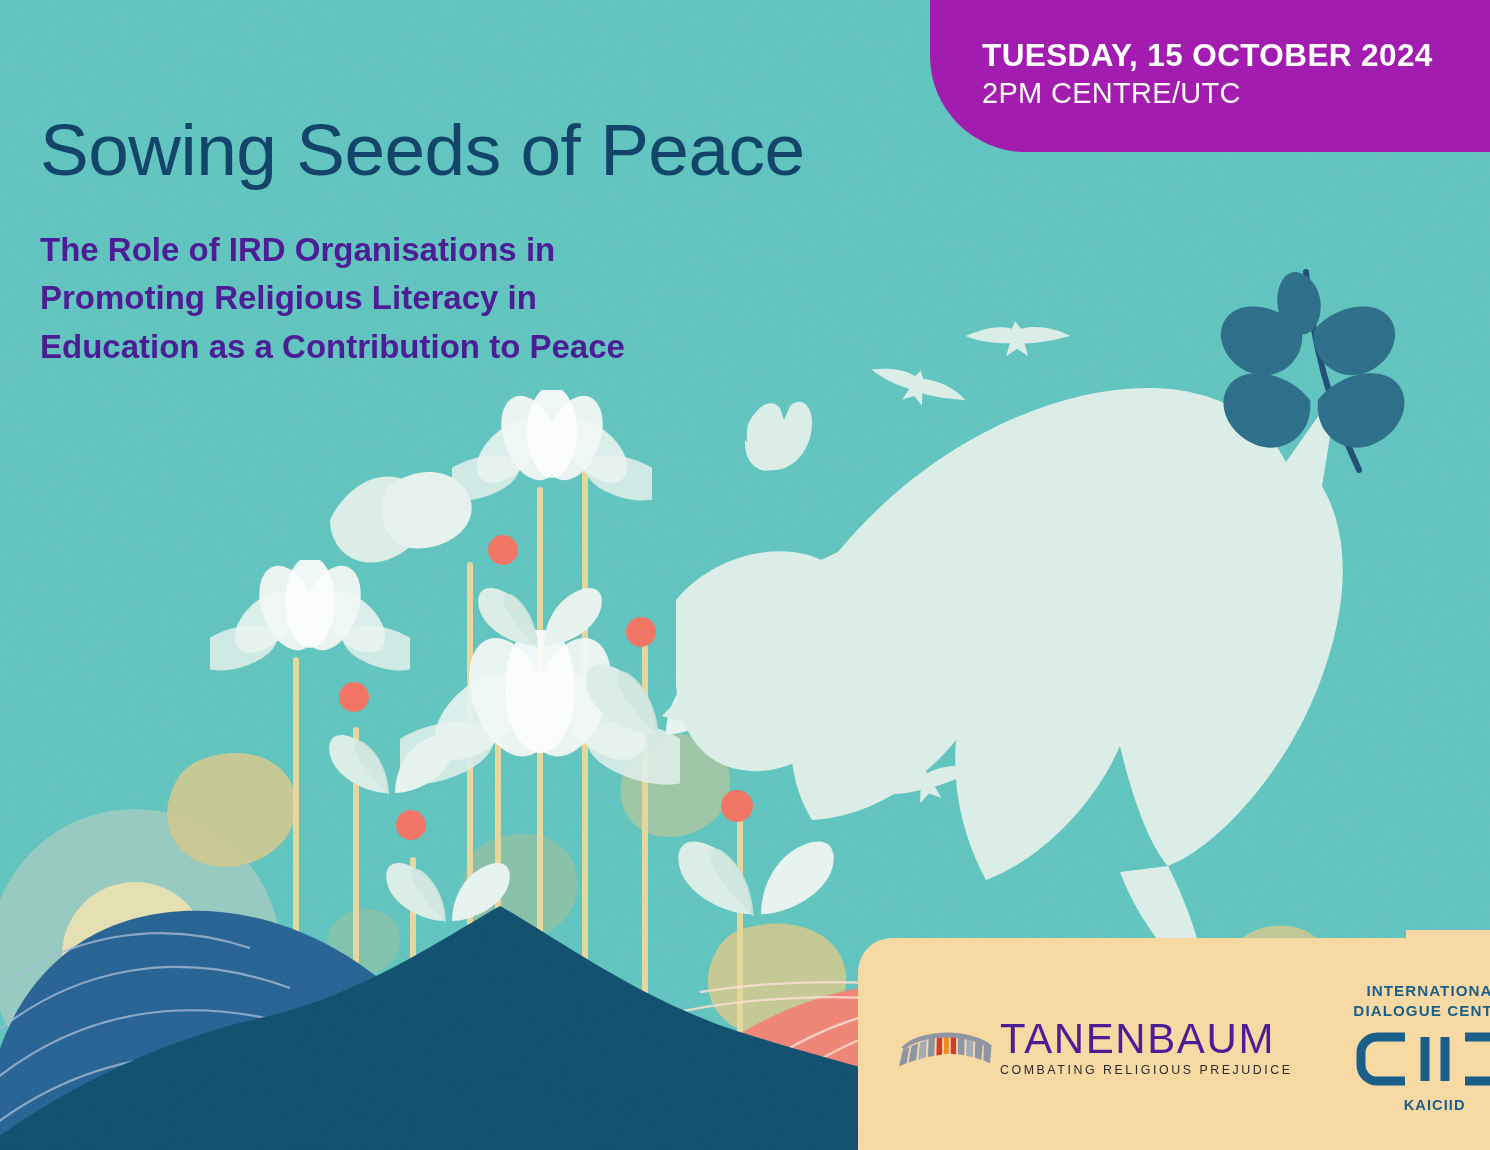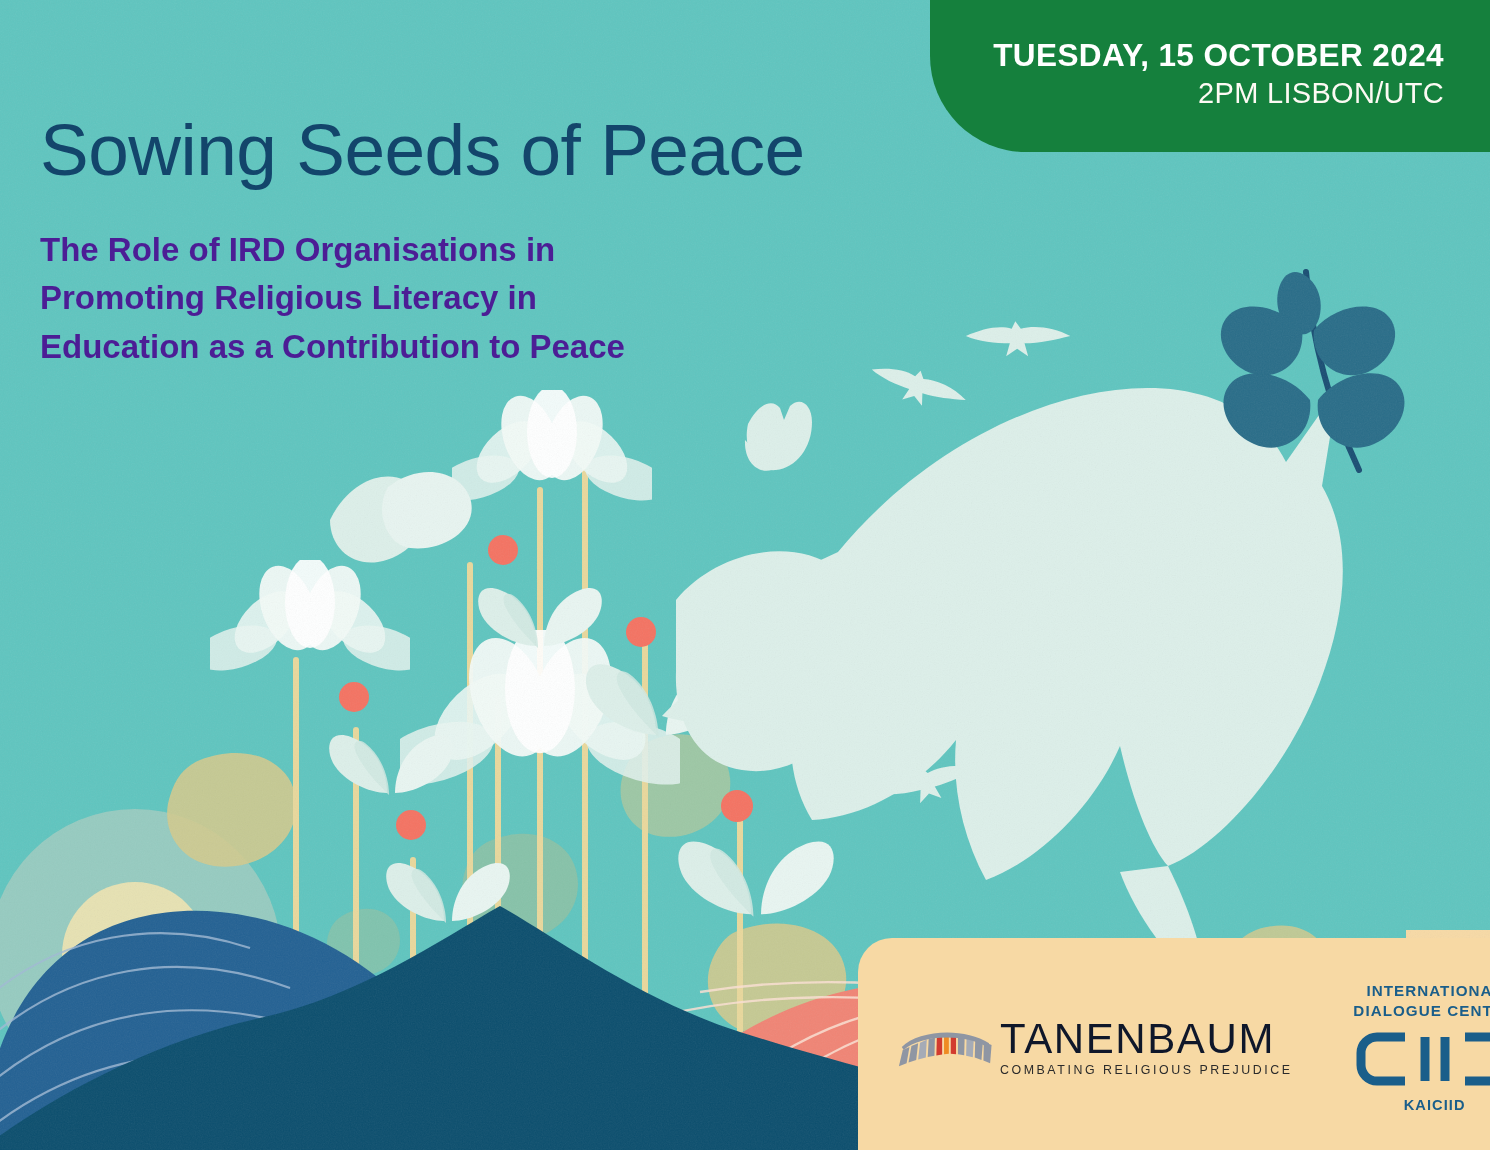--- a/index.html
+++ b/index.html
@@ -26,25 +26,25 @@
     display: block;
   }
 
   
   .date-banner {
     position: absolute;
     left: 930px;
     top: 0;
     width: 560px;
     height: 152px;
-    background: #15803d;
+    background: #a21caf;
     border-bottom-left-radius: 96px;
     box-sizing: border-box;
     padding: 38px 46px 0 52px;
-    text-align: right;
+    text-align: left;
     z-index: 6;
   }
   .date-line1 {
     color: #ffffff;
     font-size: 31.5px;
     font-weight: bold;
     letter-spacing: 0.4px;
     line-height: 1.12;
     white-space: nowrap;
   }
@@ -109,21 +109,21 @@
     flex: none;
     margin-right: 6px;
   }
   .tanenbaum-words {
     display: block;
   }
   .tanenbaum-name {
     font-size: 42px;
     font-weight: normal;
     letter-spacing: 1.6px;
-    color: #0f172a;
+    color: #4c1d95;
     line-height: 1;
     white-space: nowrap;
   }
   .tanenbaum-tag {
     font-size: 12.4px;
     letter-spacing: 2.55px;
     color: #2b2b2b;
     margin-top: 7px;
     text-align: center;
     white-space: nowrap;
@@ -358,21 +358,21 @@
                C1160 1138 1260 1146 1360 1150 Z" fill="#074b6b"></path>
     </g>
 
     <rect x="1406" y="930" width="104" height="220" fill="#f7d9a4"></rect>
 
     <rect x="0" y="0" width="1490" height="1150" filter="url(#paper)" fill="#ffffff" fill-opacity="0.015"></rect>
   </svg>
 
   <div class="date-banner">
     <div class="date-line1">TUESDAY, 15 OCTOBER 2024</div>
-    <div class="date-line2">2PM LISBON/UTC</div>
+    <div class="date-line2">2PM CENTRE/UTC</div>
   </div>
 
   <div class="headline-block">
     <h1 class="poster-title">Sowing Seeds of Peace</h1>
     <p class="poster-subtitle">The Role of IRD Organisations in Promoting Religious Literacy in Education as a Contribution to Peace</p>
   </div>
 
   <div class="logo-panel">
 
     <div class="tanenbaum-logo">

